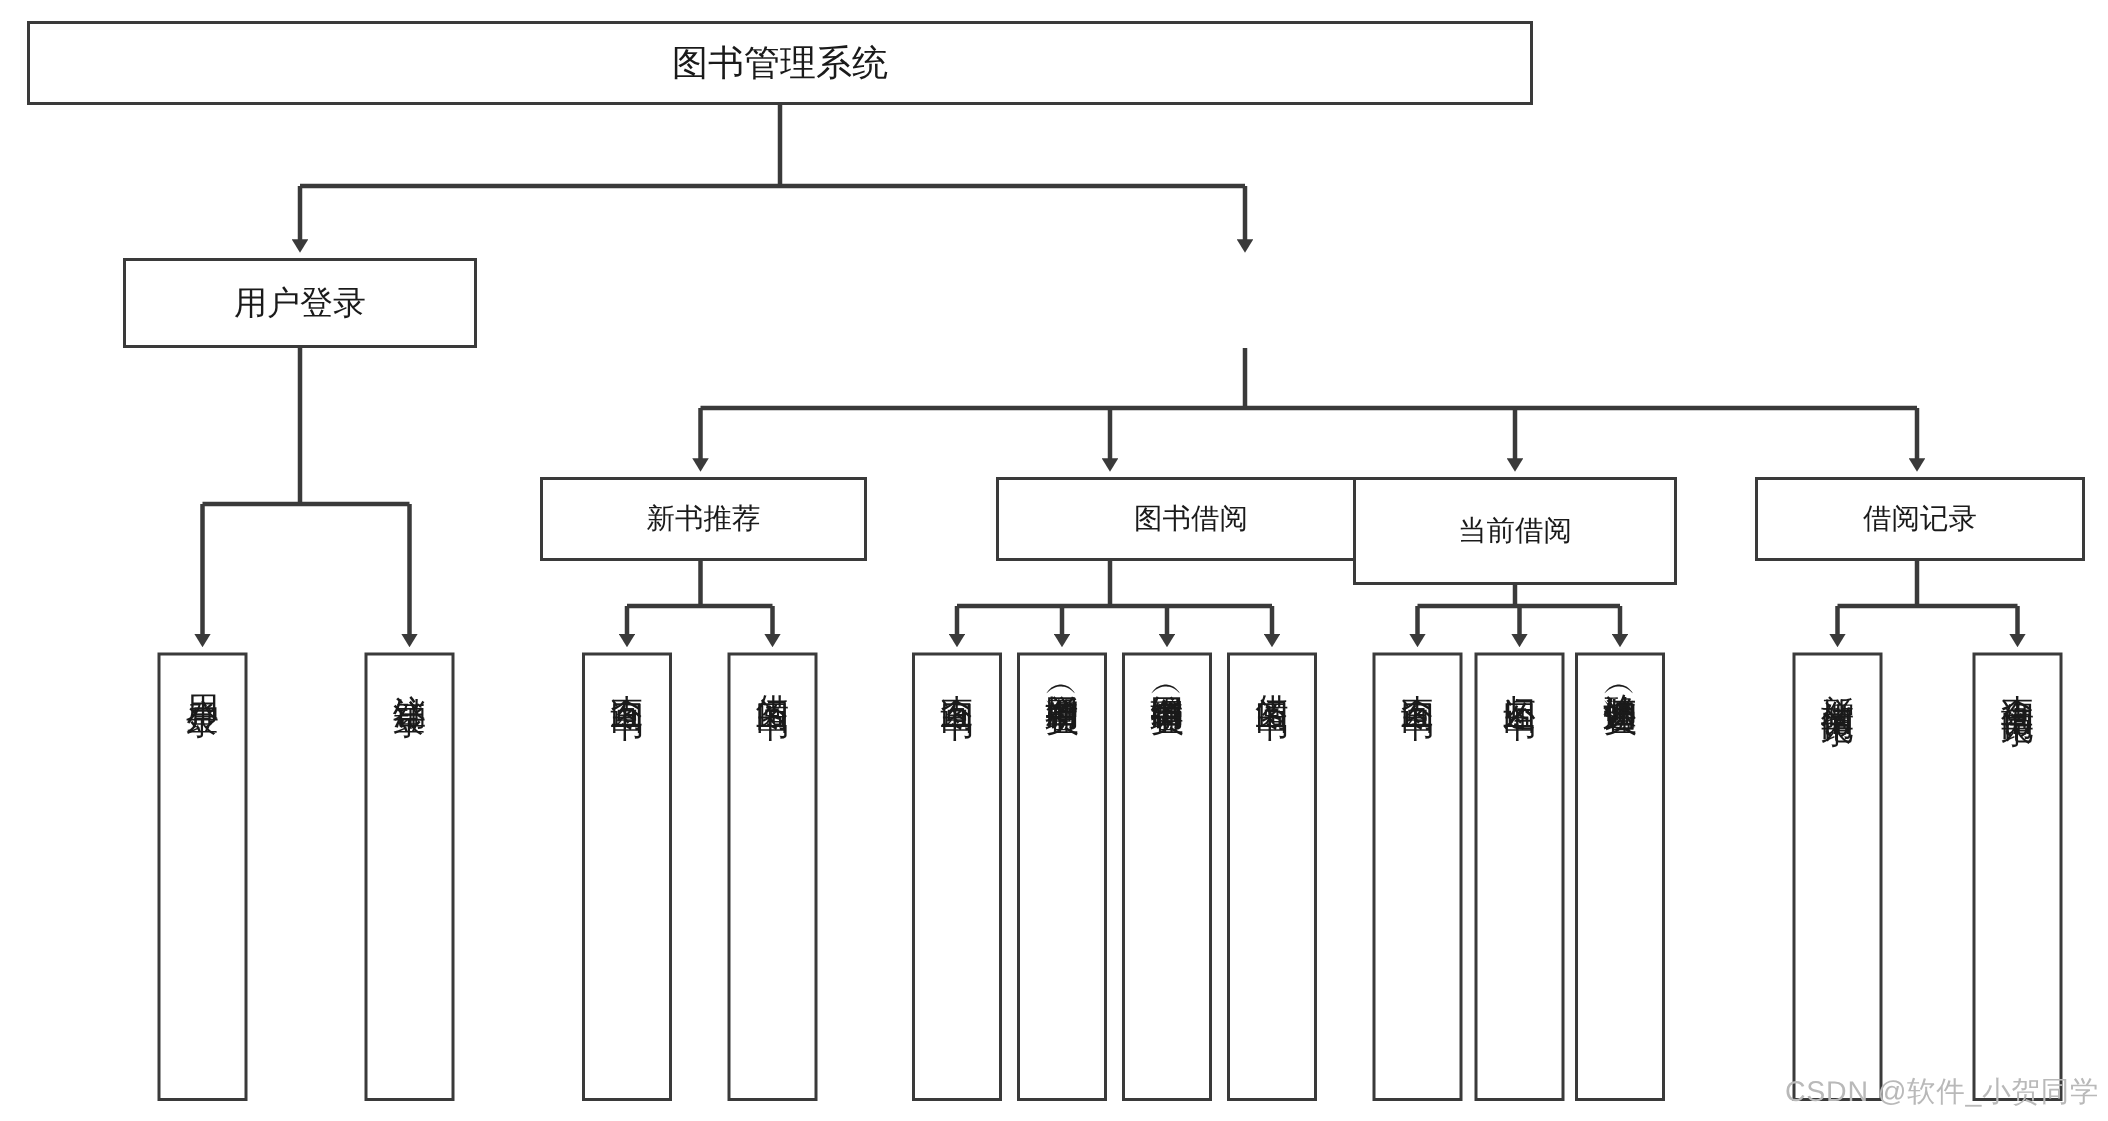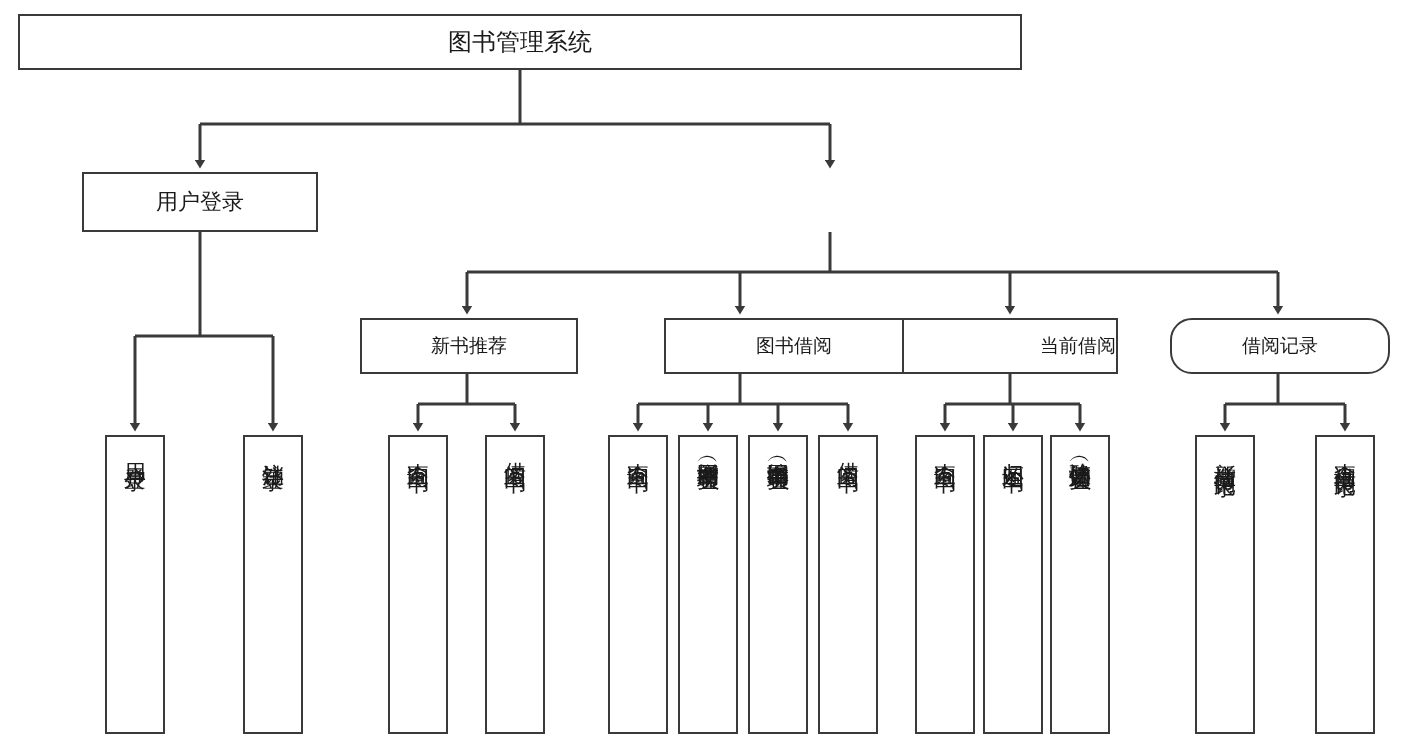--- a/index.html
+++ b/index.html
@@ -129,24 +129,24 @@
   <div class="node level1" id="node-l1-0" style="left: 82px; top: 172px; width: 236px; height: 60px;">
     <span>用户登录</span>
   </div>
 
   <div class="node level2" id="node-l2-0" style="left: 360px; top: 318px; width: 218px; height: 56px;">
     <span>新书推荐</span>
   </div>
   <div class="node level2" id="node-l2-1" style="left: 632px; top: 318px; width: 260px; height: 56px; margin-left: 32px;">
     <span>图书借阅</span>
   </div>
-  <div class="node level2" id="node-l2-2" style="left: 902px; top: 318px; width: 216px; height: 56px; justify-content: flex-end;">
+  <div class="node level2" id="node-l2-2" style="left: 902px; top: 318px; width: 216px; height: 72px;">
     <span>当前借阅</span>
   </div>
-  <div class="node level2" id="node-l2-3" style="left: 1170px; top: 318px; width: 220px; height: 56px; border-radius: 22px;">
+  <div class="node level2" id="node-l2-3" style="left: 1170px; top: 318px; width: 220px; height: 56px;">
     <span>借阅记录</span>
   </div>
 
   <div class="node leaf" id="node-leaf-0" style="left: 105px; top: 435px; width: 60px; height: 299px;">
     <span class="vtext">用户登录</span>
   </div>
   <div class="node leaf" id="node-leaf-1" style="left: 243px; top: 435px; width: 60px; height: 299px;">
     <span class="vtext">注销登录</span>
   </div>
   <div class="node leaf" id="node-leaf-2" style="left: 388px; top: 435px; width: 60px; height: 299px;">
@@ -176,14 +176,17 @@
   <div class="node leaf tall-label" id="node-leaf-10" style="left: 1050px; top: 435px; width: 60px; height: 299px;">
     <span class="vtext">确认归还（管理员）</span>
   </div>
   <div class="node leaf" id="node-leaf-11" style="left: 1195px; top: 435px; width: 60px; height: 299px;">
     <span class="vtext">新增借阅记录</span>
   </div>
   <div class="node leaf" id="node-leaf-12" style="left: 1315px; top: 435px; width: 60px; height: 299px;">
     <span class="vtext">查询借阅记录</span>
   </div>
 
+  <div class="watermark" id="watermark" style="left: 1190px; top: 715px;">
+    <span>CSDN @软件_小贺同学</span>
+  </div>
 
 </div>
 
 </body></html>

